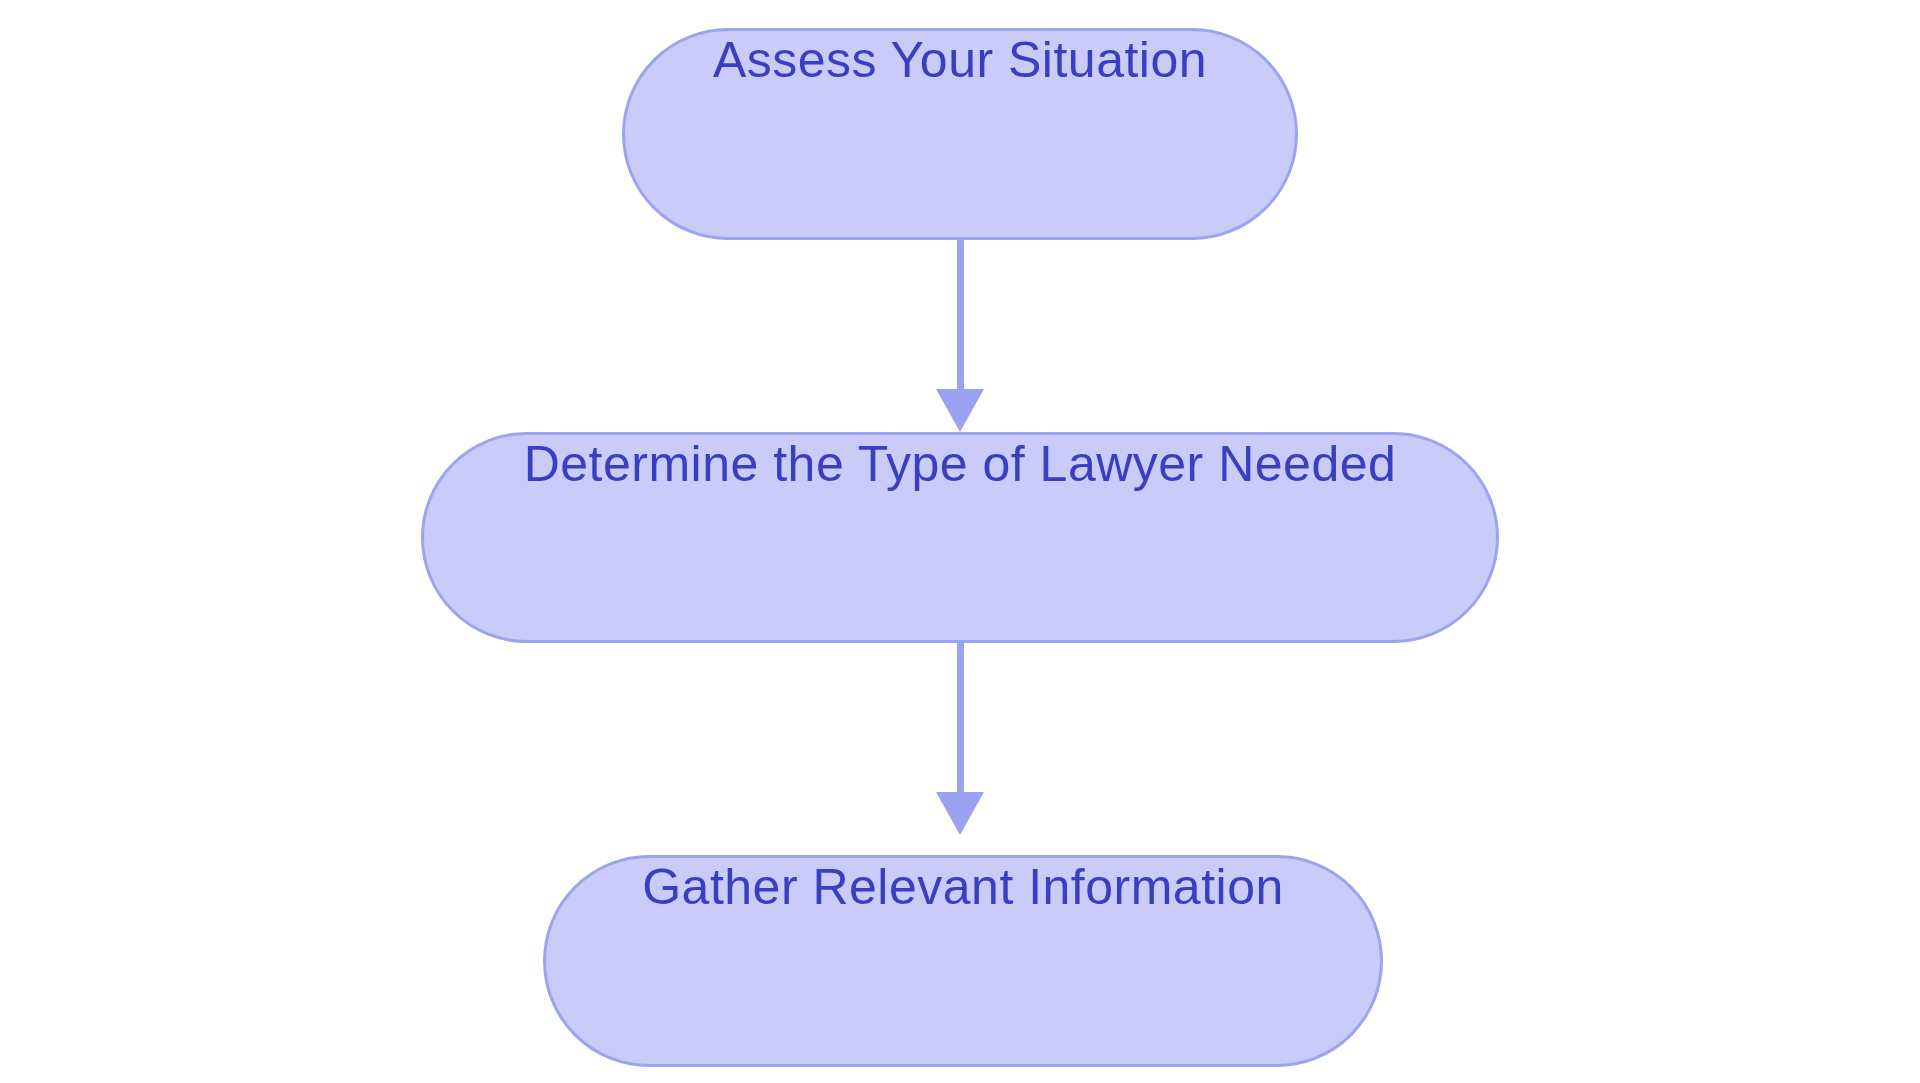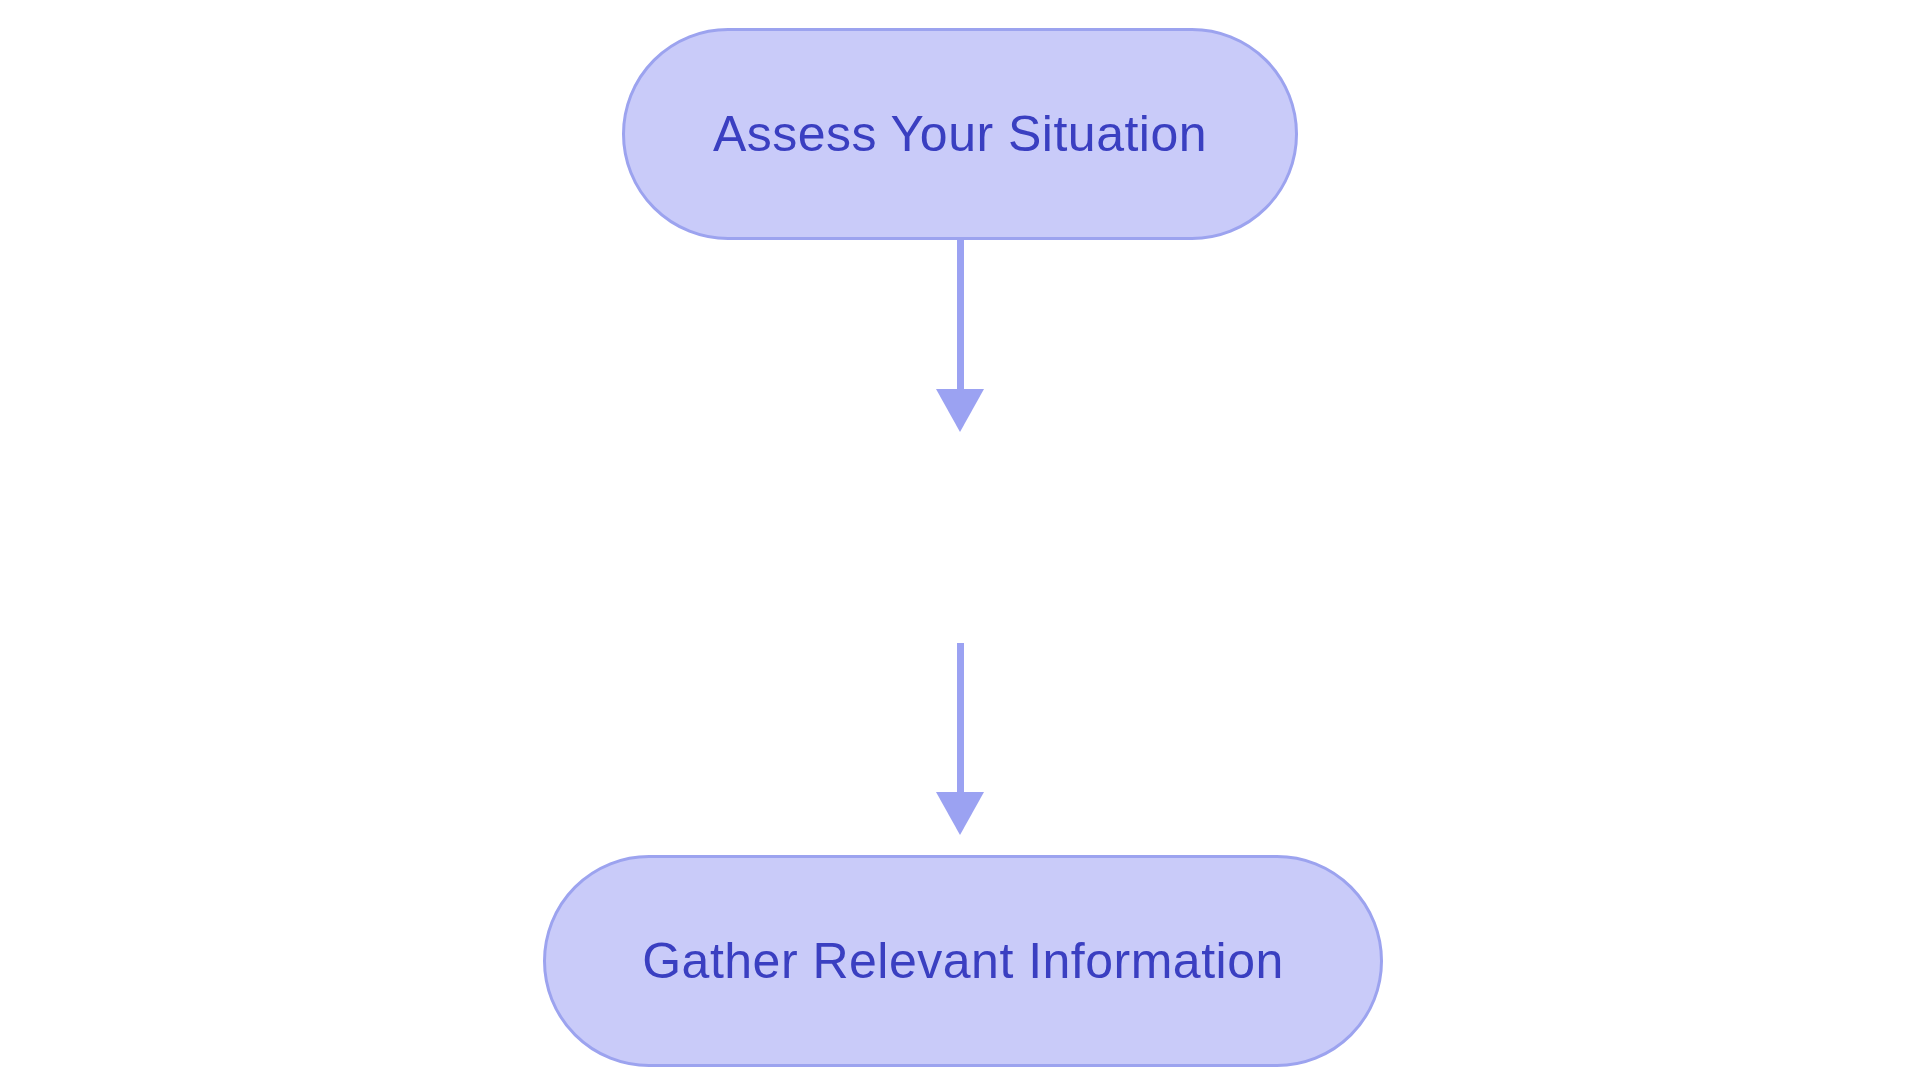--- a/index.html
+++ b/index.html
@@ -20,21 +20,20 @@
     width: 1920px;
     height: 1083px;
   }
   .node {
     position: absolute;
     background: var(--node-fill, #c9cbf9);
     border: 3px solid var(--node-border, #9ca3ef);
     border-radius: 106px;
     box-sizing: border-box;
     display: flex;
-    align-items: center;
     justify-content: center;
   }
   .node-label {
     color: var(--node-text, #3a3fc1);
     font-size: 50px;
     letter-spacing: 0.5px;
     white-space: nowrap;
     text-align: center;
   }
   .node1 { left: 622px; top: 28px;  width: 676px;  height: 212px; }
@@ -70,20 +69,23 @@
 
   <div class="node node1">
     <span class="node-label">Assess Your Situation</span>
   </div>
 
   <div class="arrow arrow1">
     <div class="arrow-line"></div>
     <div class="arrow-head"></div>
   </div>
 
+  <div class="node node2">
+    <span class="node-label">Determine the Type of Lawyer Needed</span>
+  </div>
 
   <div class="arrow arrow2">
     <div class="arrow-line"></div>
     <div class="arrow-head"></div>
   </div>
 
   <div class="node node3">
     <span class="node-label">Gather Relevant Information</span>
   </div>
 

